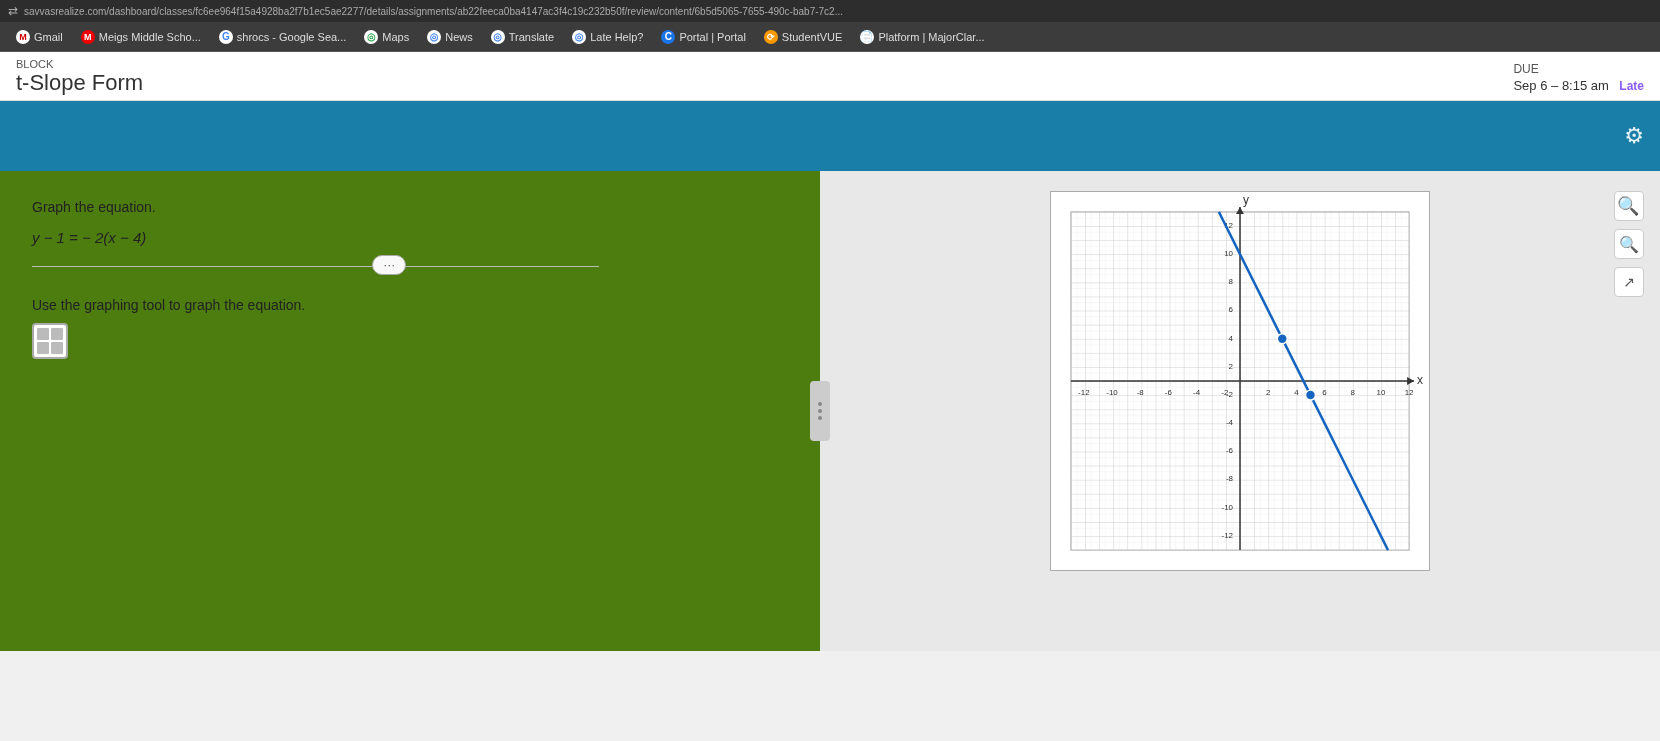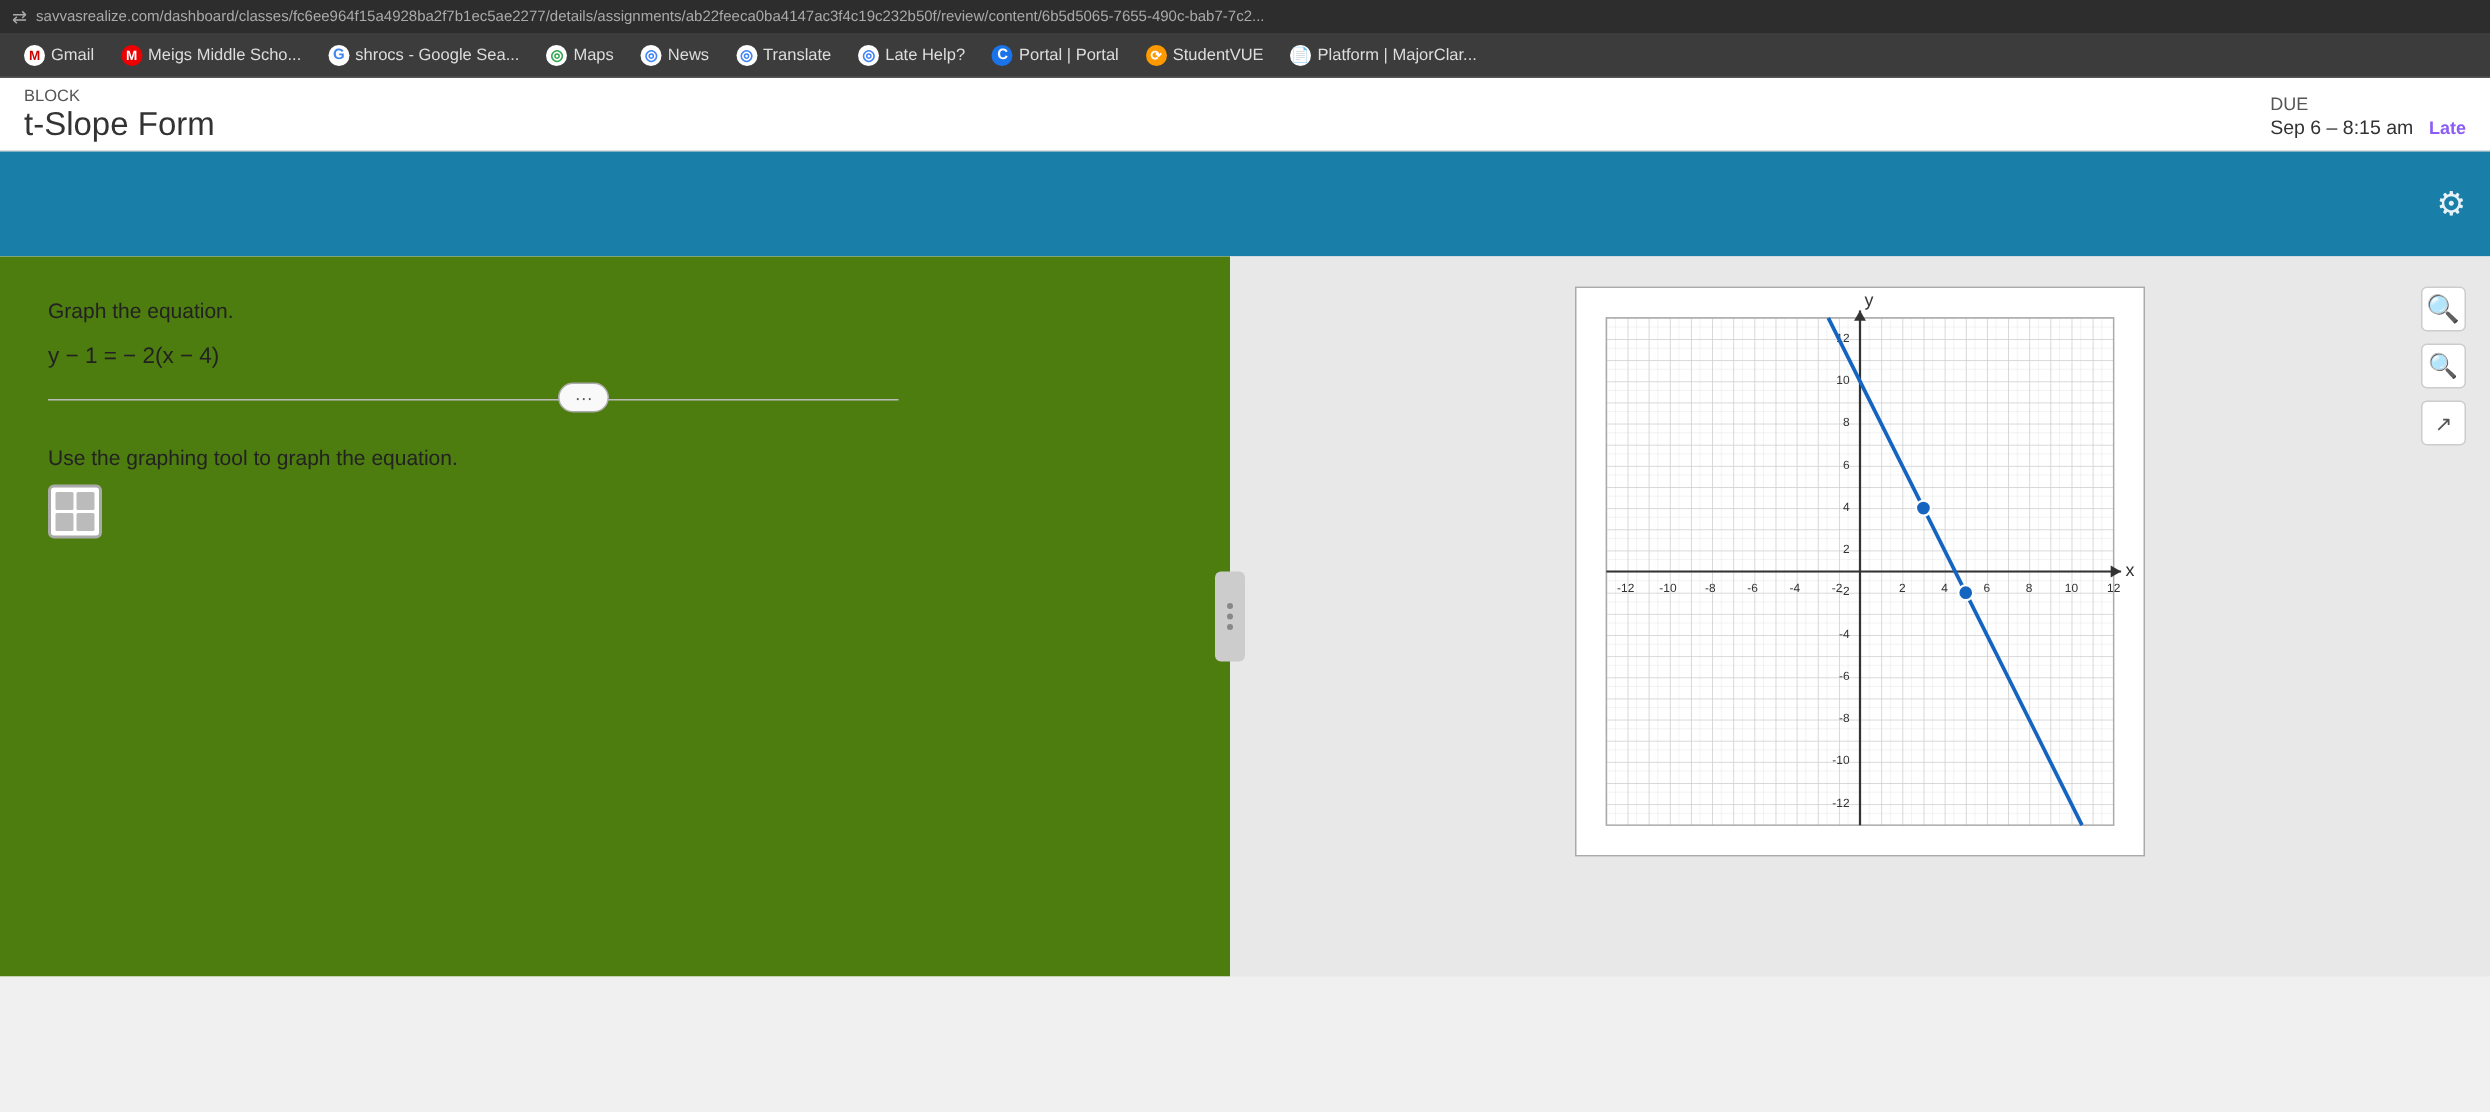--- a/index.html
+++ b/index.html
@@ -138,20 +138,21 @@
     }
     .question-text {
       font-size: 14px;
       color: #222;
       margin-bottom: 14px;
     }
     .equation {
       font-size: 15px;
       color: #222;
       margin-bottom: 20px;
+      font-style: italic;
     }
     .divider-line {
       border: none;
       border-top: 1px solid #bbb;
       margin-bottom: 20px;
       width: 75%;
     }
     .instruction-text {
       font-size: 14px;
       color: #222;

